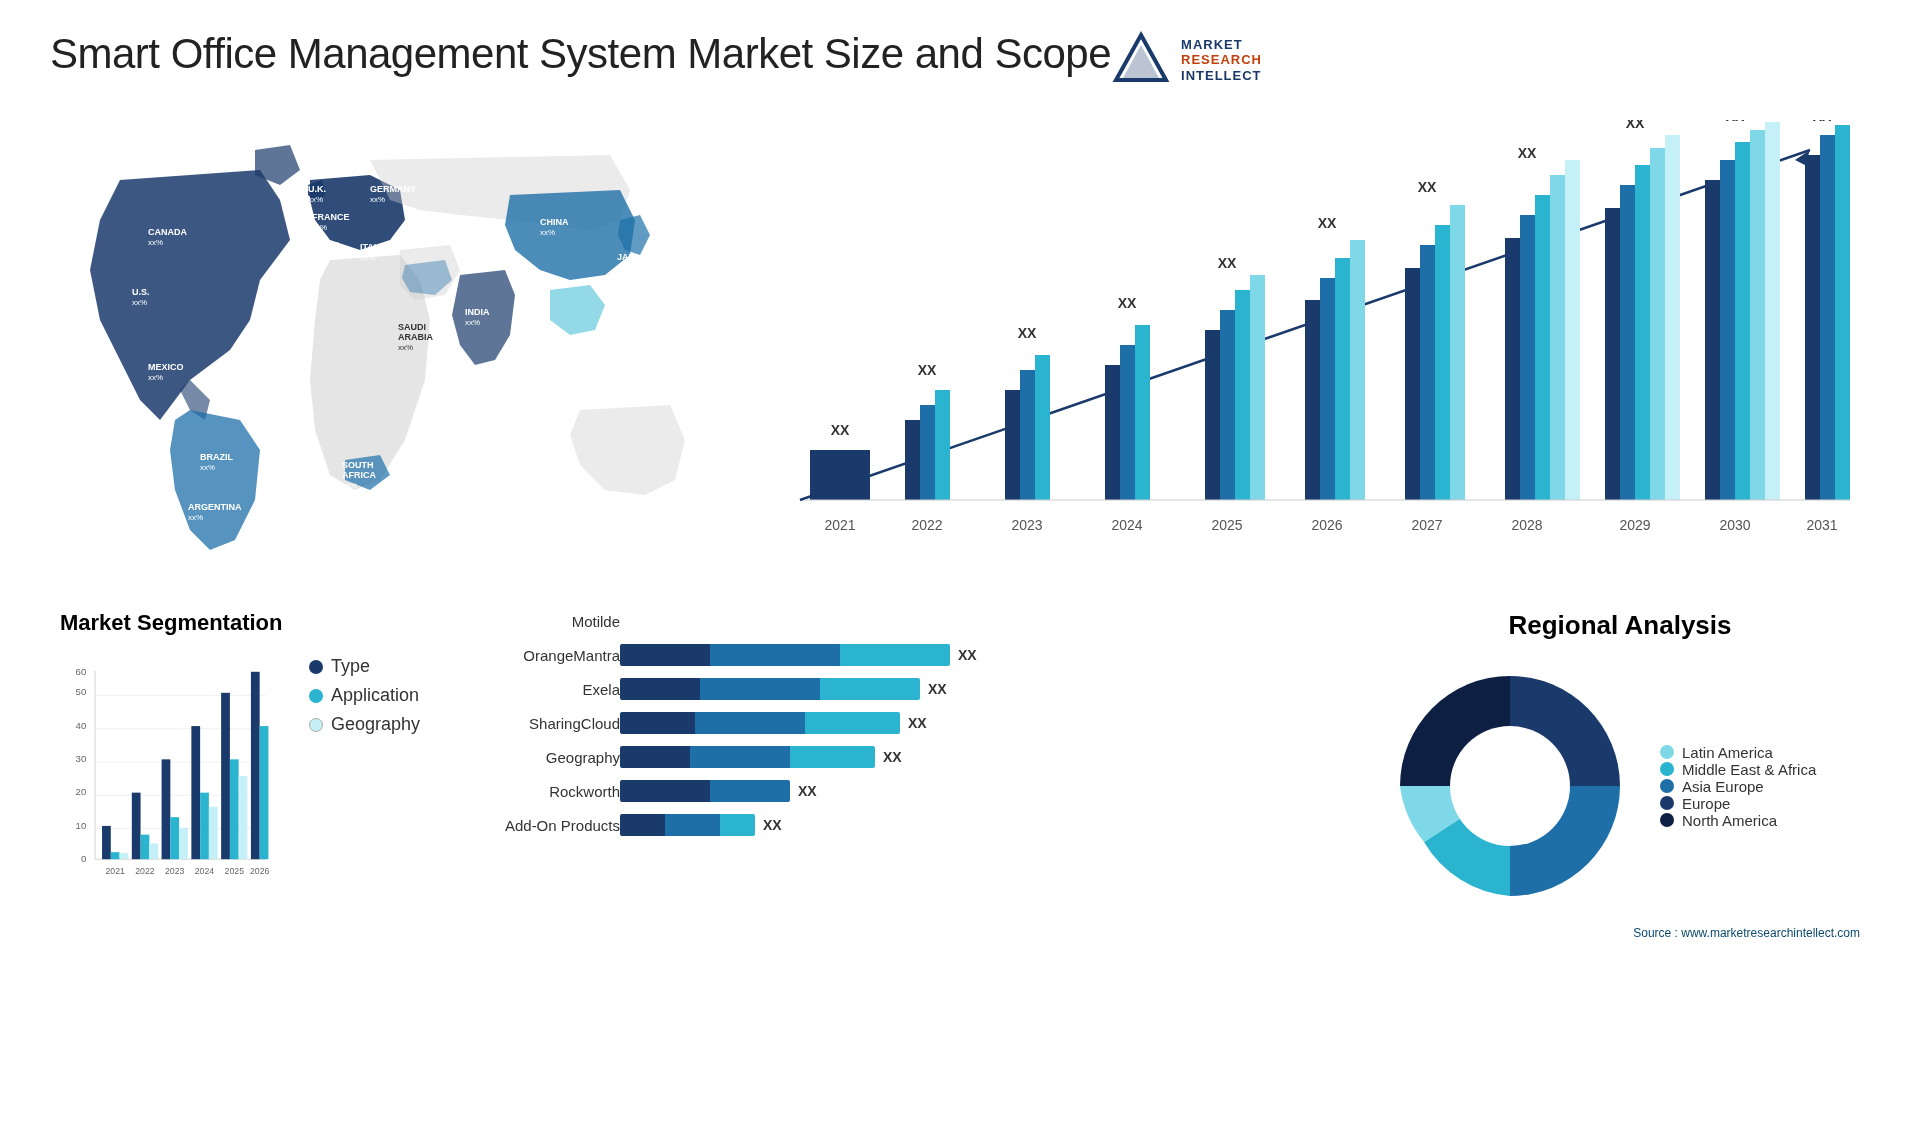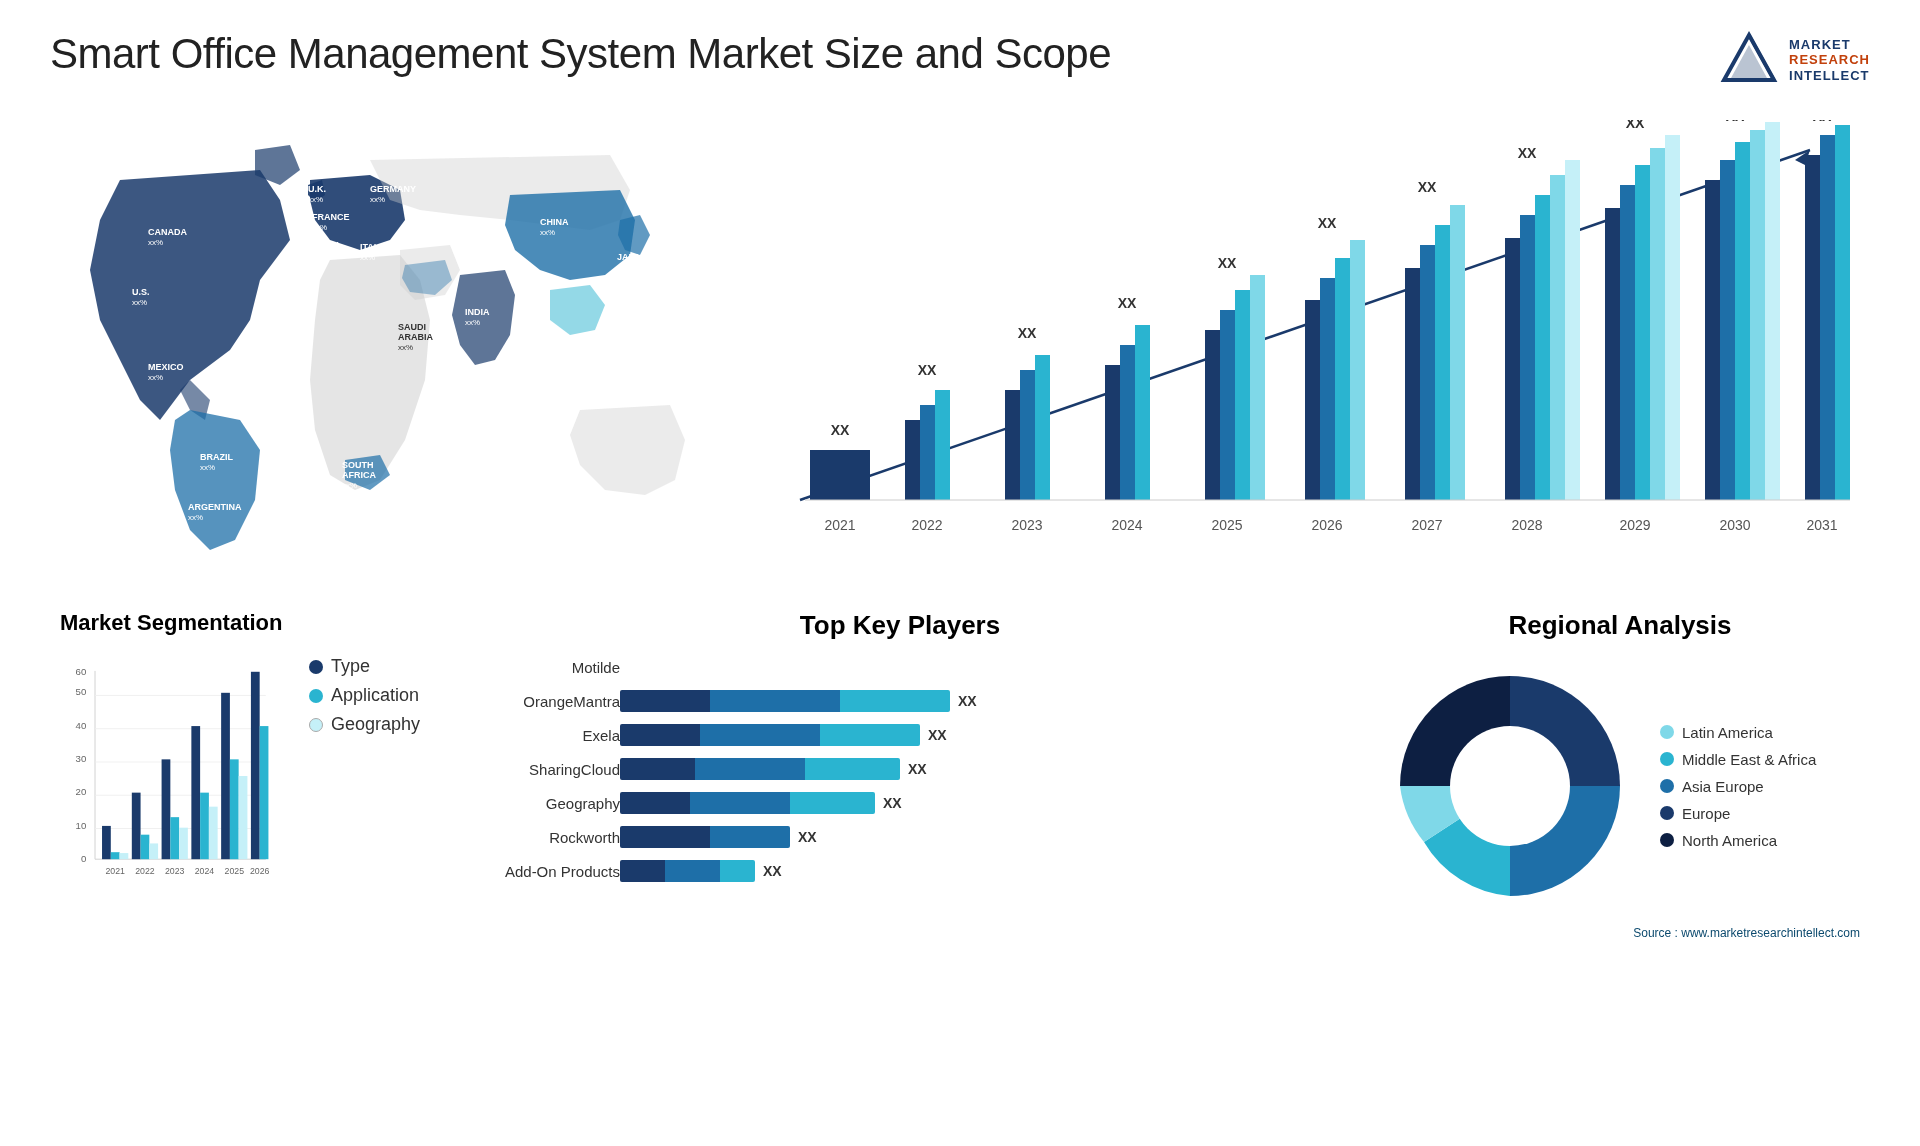--- a/index.html
+++ b/index.html
@@ -14,21 +14,20 @@
     .page-container {
       width: 1920px;
       height: 1146px;
       padding: 30px 50px;
       position: relative;
     }
 
     
     .header {
       display: flex;
-      justify-content: space-between;
       align-items: flex-start;
       margin-bottom: 20px;
     }
 
     .page-title {
       font-size: 42px;
       font-weight: 400;
       color: #222;
       letter-spacing: -0.5px;
     }
@@ -193,21 +192,20 @@
 
     .donut-area {
       display: flex;
       align-items: center;
       gap: 20px;
     }
 
     .regional-legend {
       display: flex;
       flex-direction: column;
-      gap: 10px;
     }
 
     .regional-legend-item {
       display: flex;
       align-items: center;
       gap: 8px;
       font-size: 15px;
       color: #333;
     }
 
@@ -478,21 +476,20 @@
             </div>
             <div class="legend-item">
               <div class="legend-dot" style="background:#c5f0f8; border: 1px solid #aaa;"></div>
               <span>Geography</span>
             </div>
           </div>
         </div>
       </div>
 
       <div class="players-section">
-        <div class="section-title">Top Key Players</div>
         <div class="players-list">
 
           <div class="player-row">
             <span class="player-name">Motilde</span>
             <div class="player-bar-container">
               <div class="player-bar" style="width: 0px;"></div>
             </div>
           </div>
 
           <div class="player-row">

